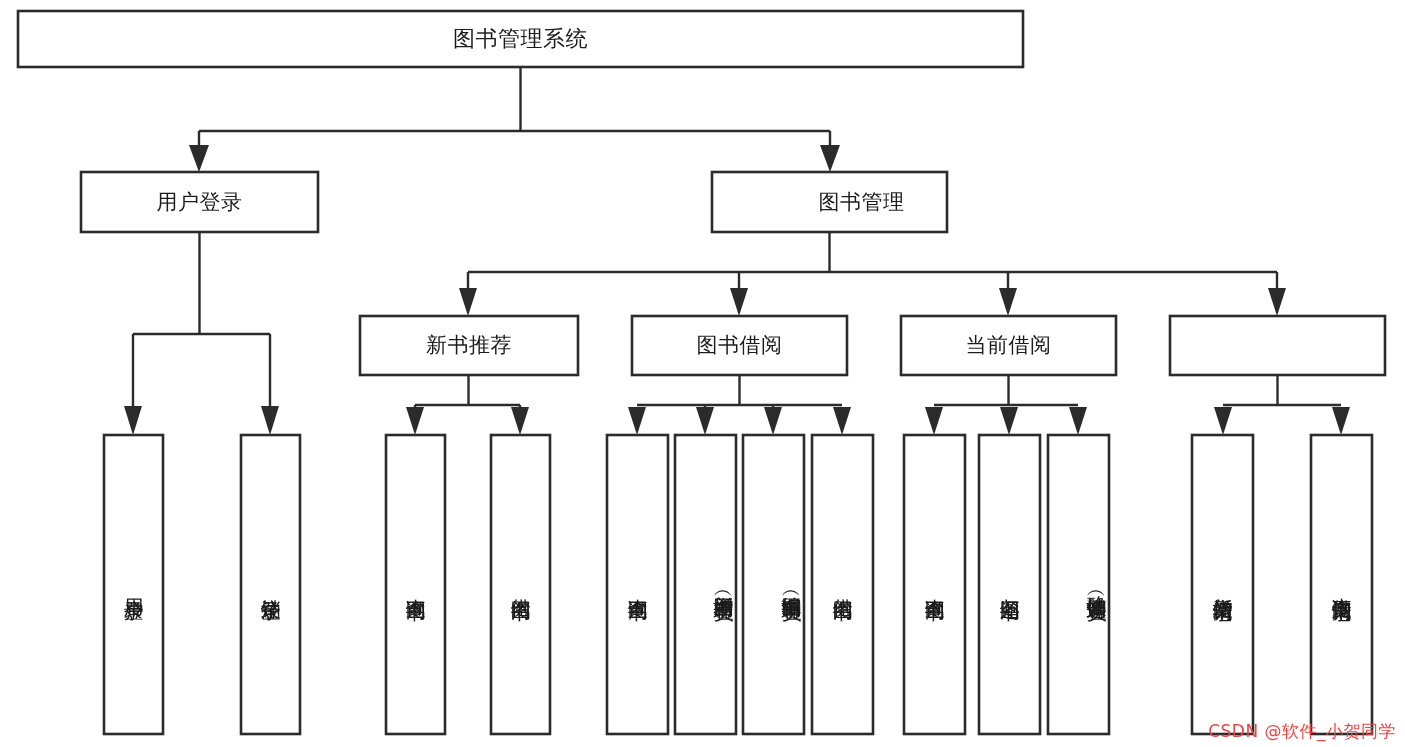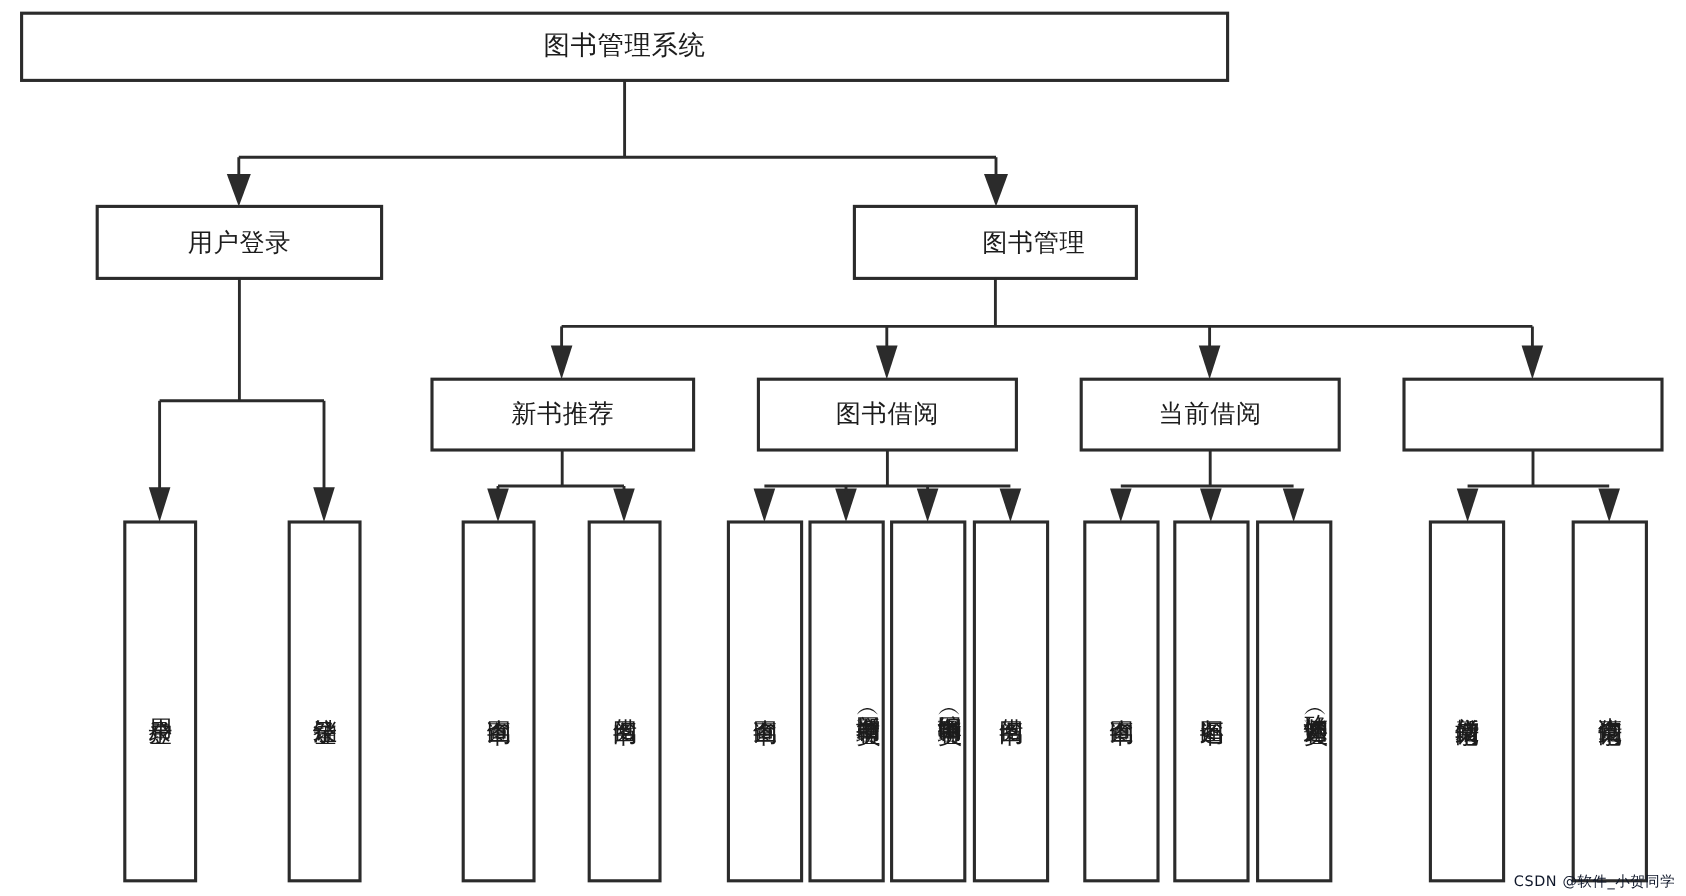--- a/index.html
+++ b/index.html
@@ -69,22 +69,22 @@
     font-size: 20px;
     color: #1c1c1c;
     line-height: 1.28;
     letter-spacing: 1px;
     pointer-events: none;
   }
   #watermark {
     position: absolute;
     right: 8px;
     bottom: 4px;
-    font-size: 12px;
-    color: #0f172a;
+    font-size: 17px;
+    color: #ef4444;
     letter-spacing: 0.5px;
     white-space: nowrap;
   }
 </style>
 </head>
 <body>
 
 <div id="diagram-root">
 
   <svg id="tree-svg" viewBox="0 0 1405 747">

